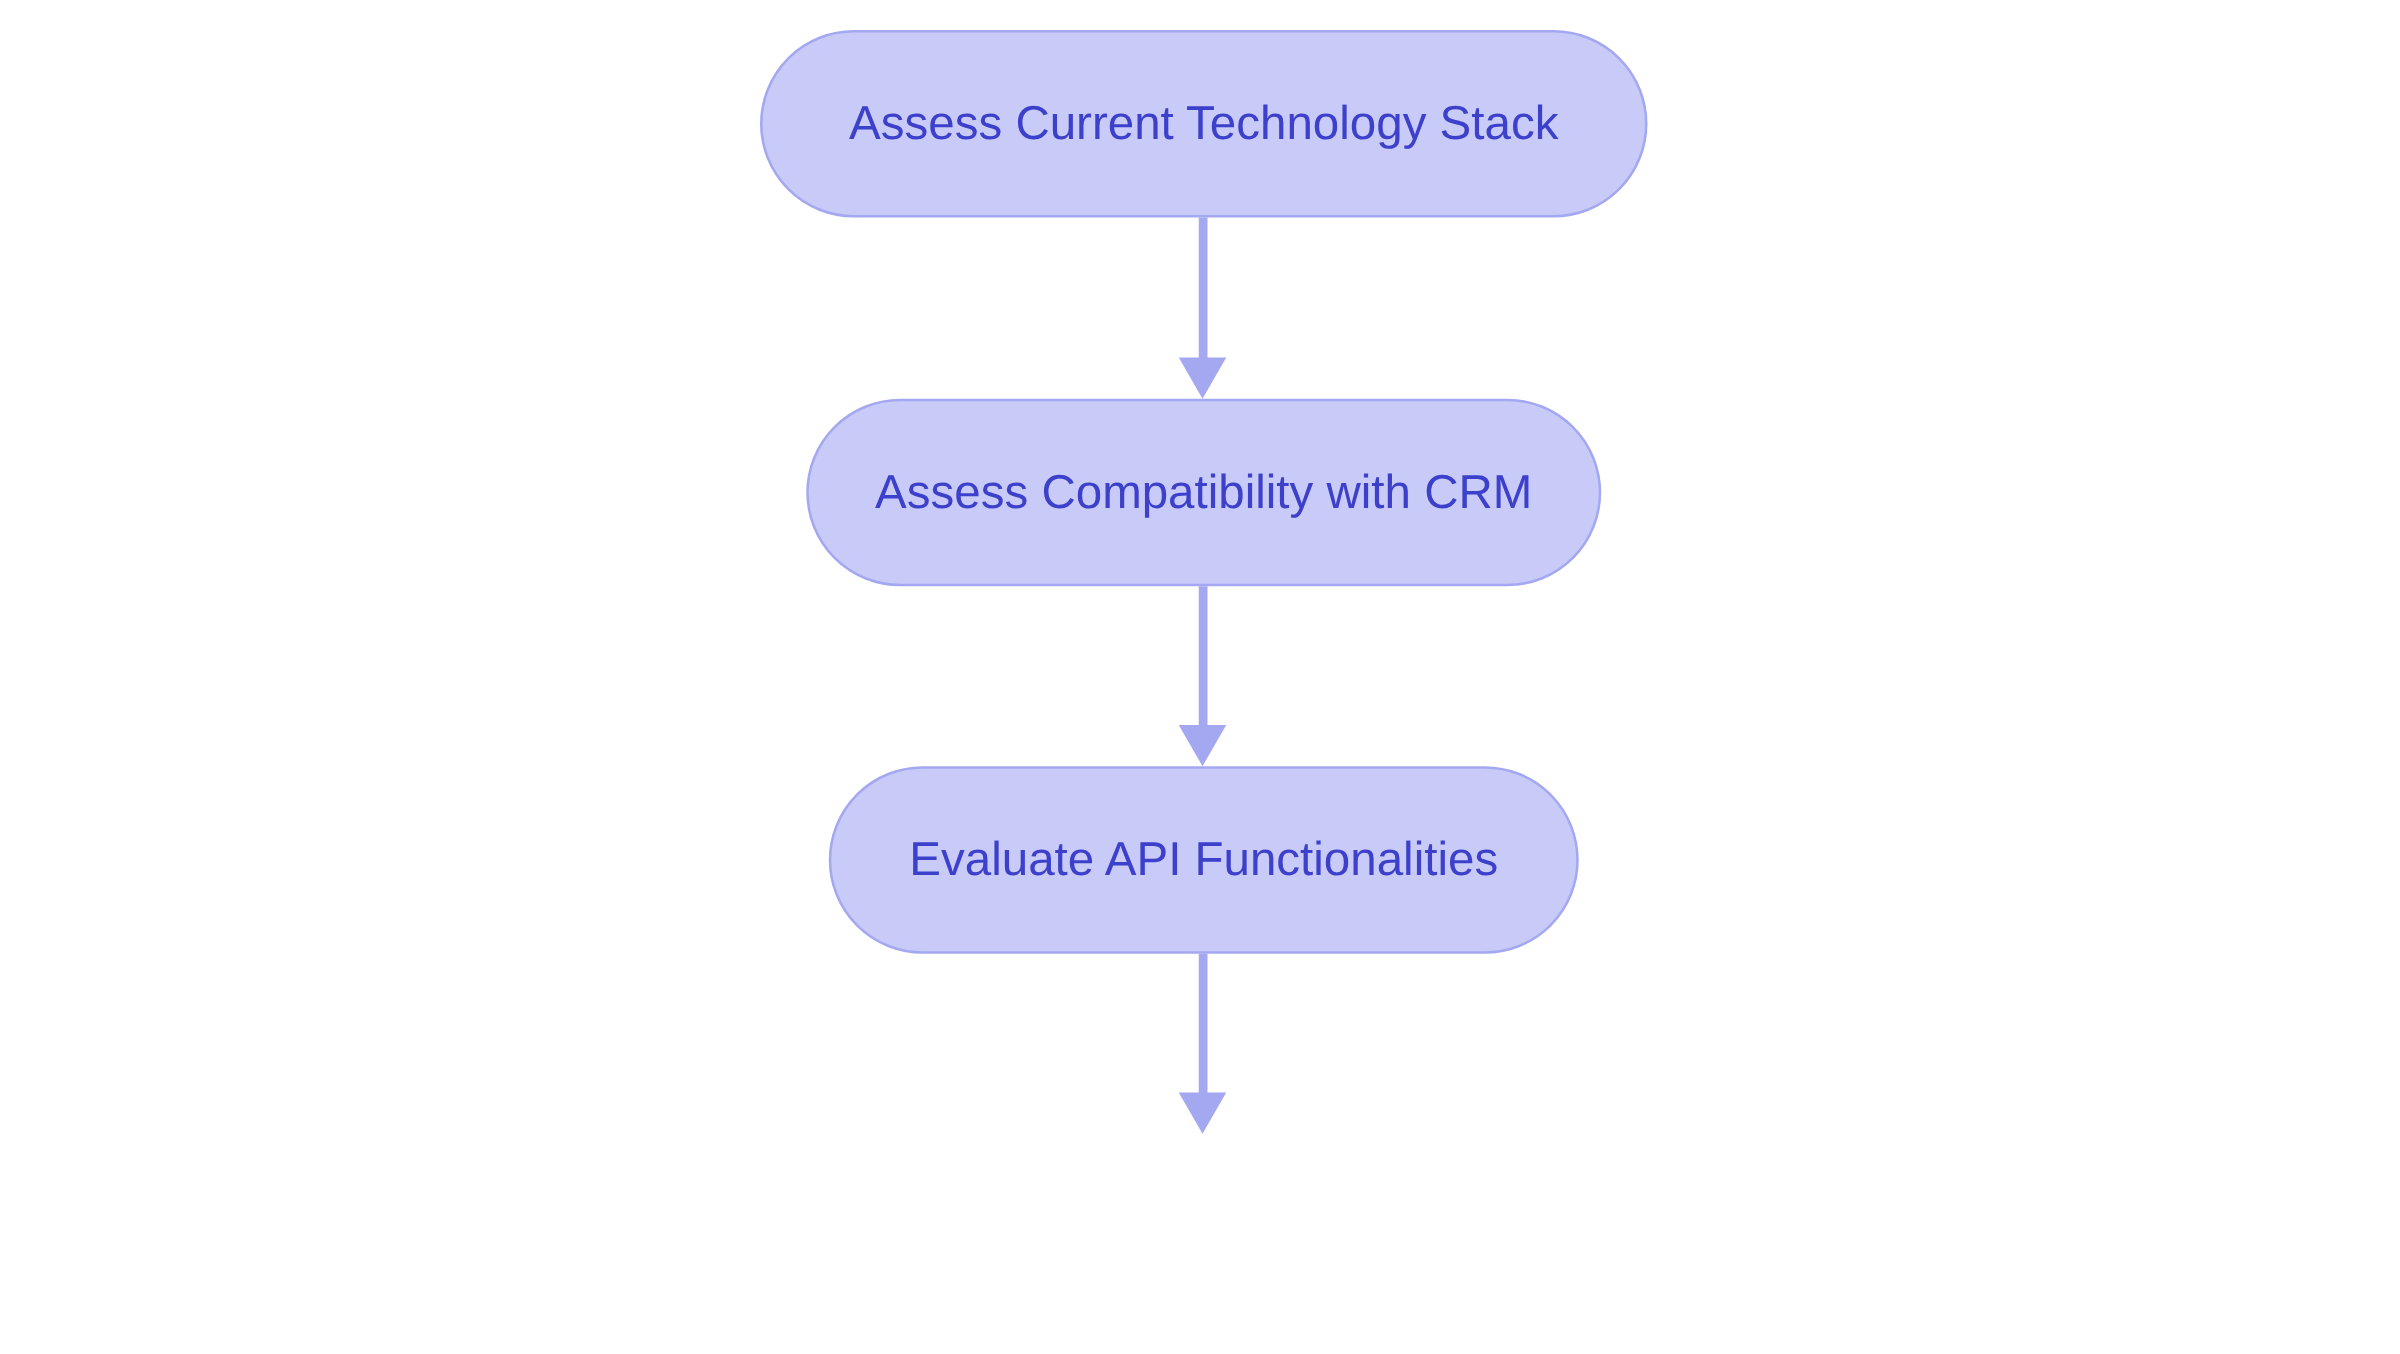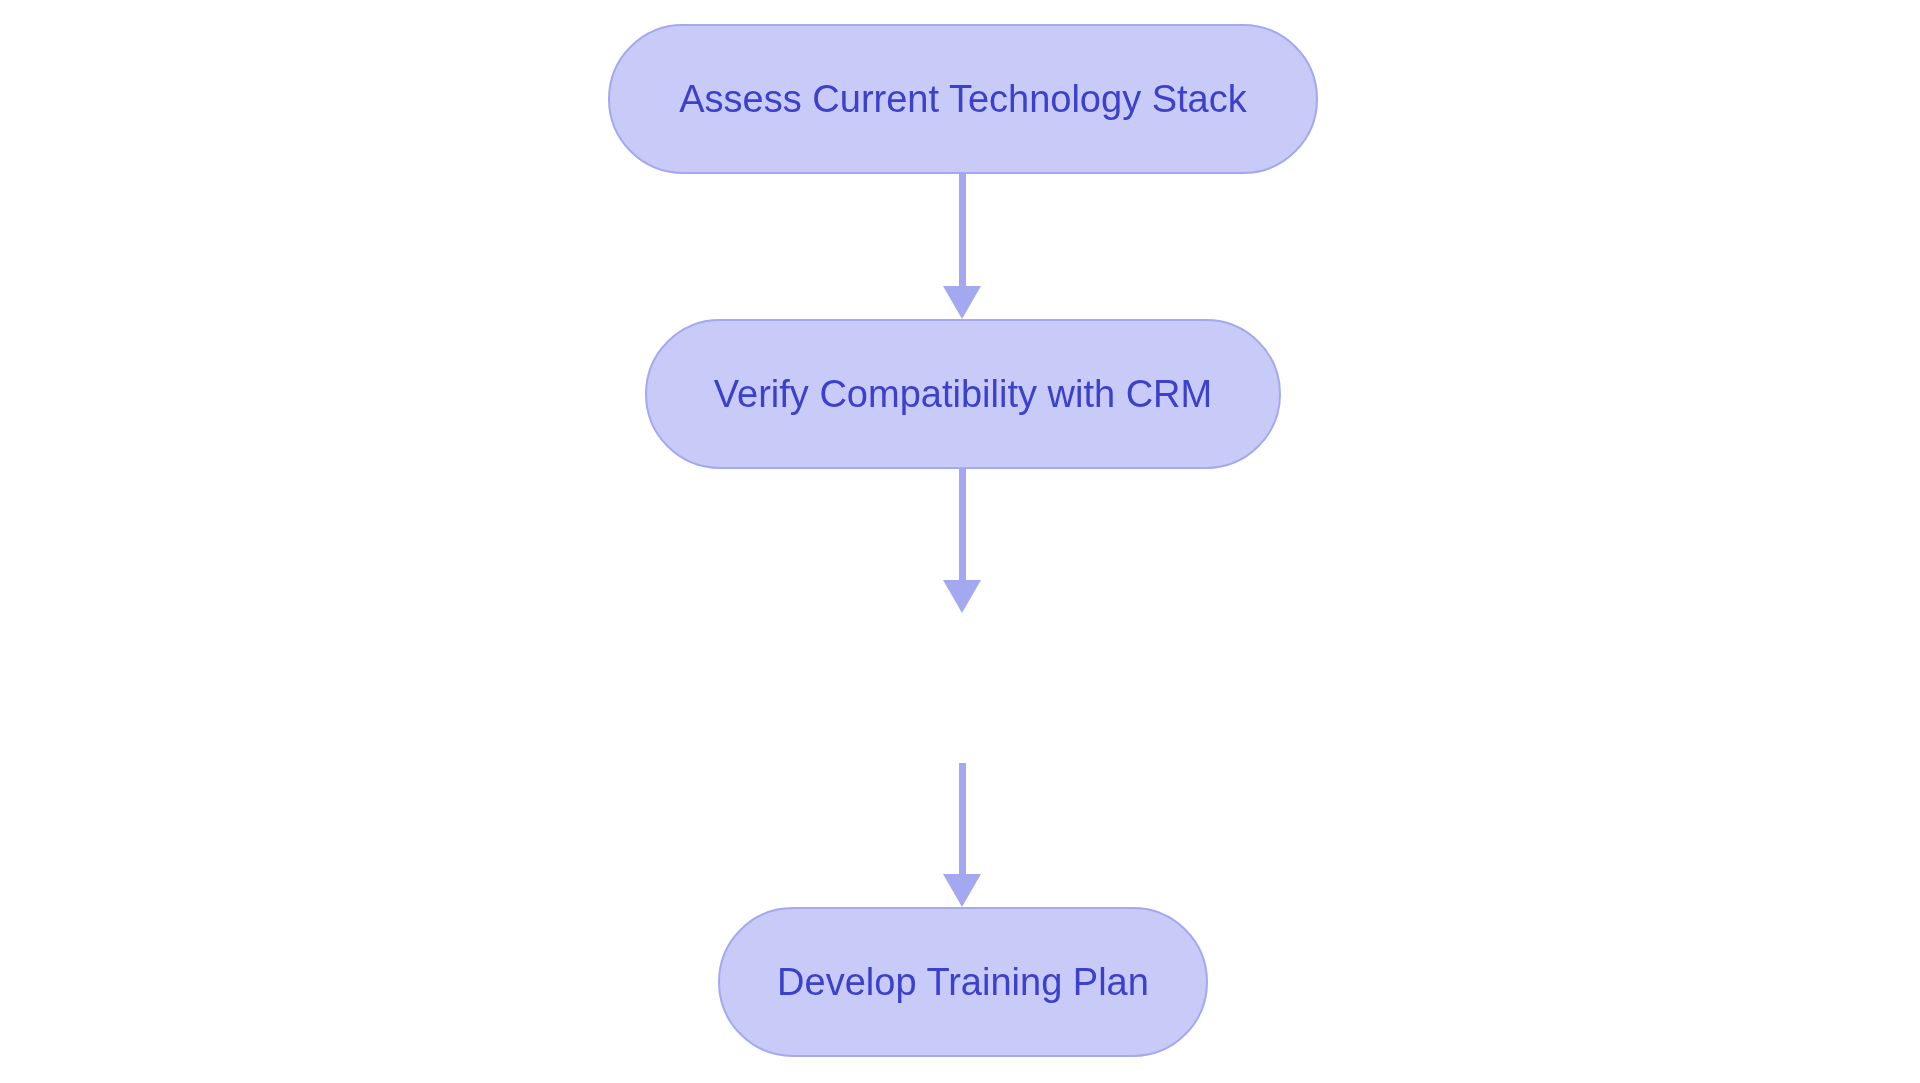--- a/index.html
+++ b/index.html
@@ -69,27 +69,27 @@
 <div class="canvas">
 
   <div class="node node-1">
     <span class="label">Assess Current Technology Stack</span>
   </div>
 
   <div class="arrow-stem stem-1"></div>
   <div class="arrow-head head-1"></div>
 
   <div class="node node-2">
-    <span class="label">Verify Compatibility with CRM</span>
+    <span class="label">Assess Compatibility with CRM</span>
   </div>
 
   <div class="arrow-stem stem-2"></div>
   <div class="arrow-head head-2"></div>
 
+  <div class="node node-3">
+    <span class="label">Evaluate API Functionalities</span>
+  </div>
 
   <div class="arrow-stem stem-3"></div>
   <div class="arrow-head head-3"></div>
 
-  <div class="node node-4">
-    <span class="label">Develop Training Plan</span>
-  </div>
 
 </div>
 
 </body></html>

